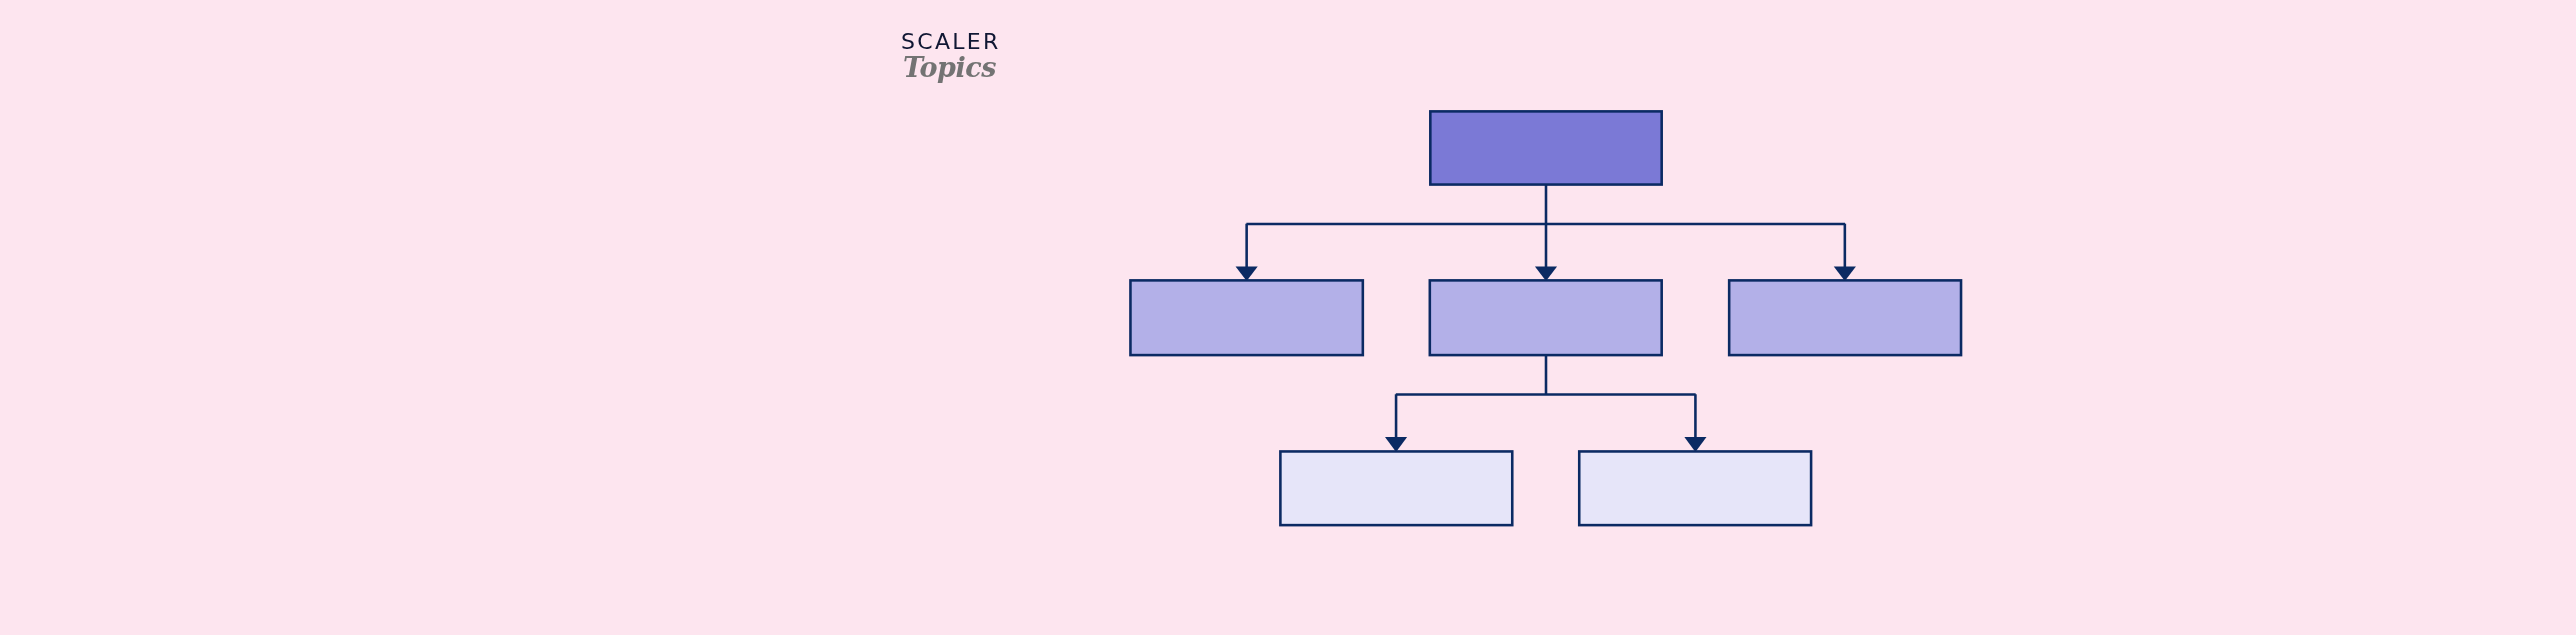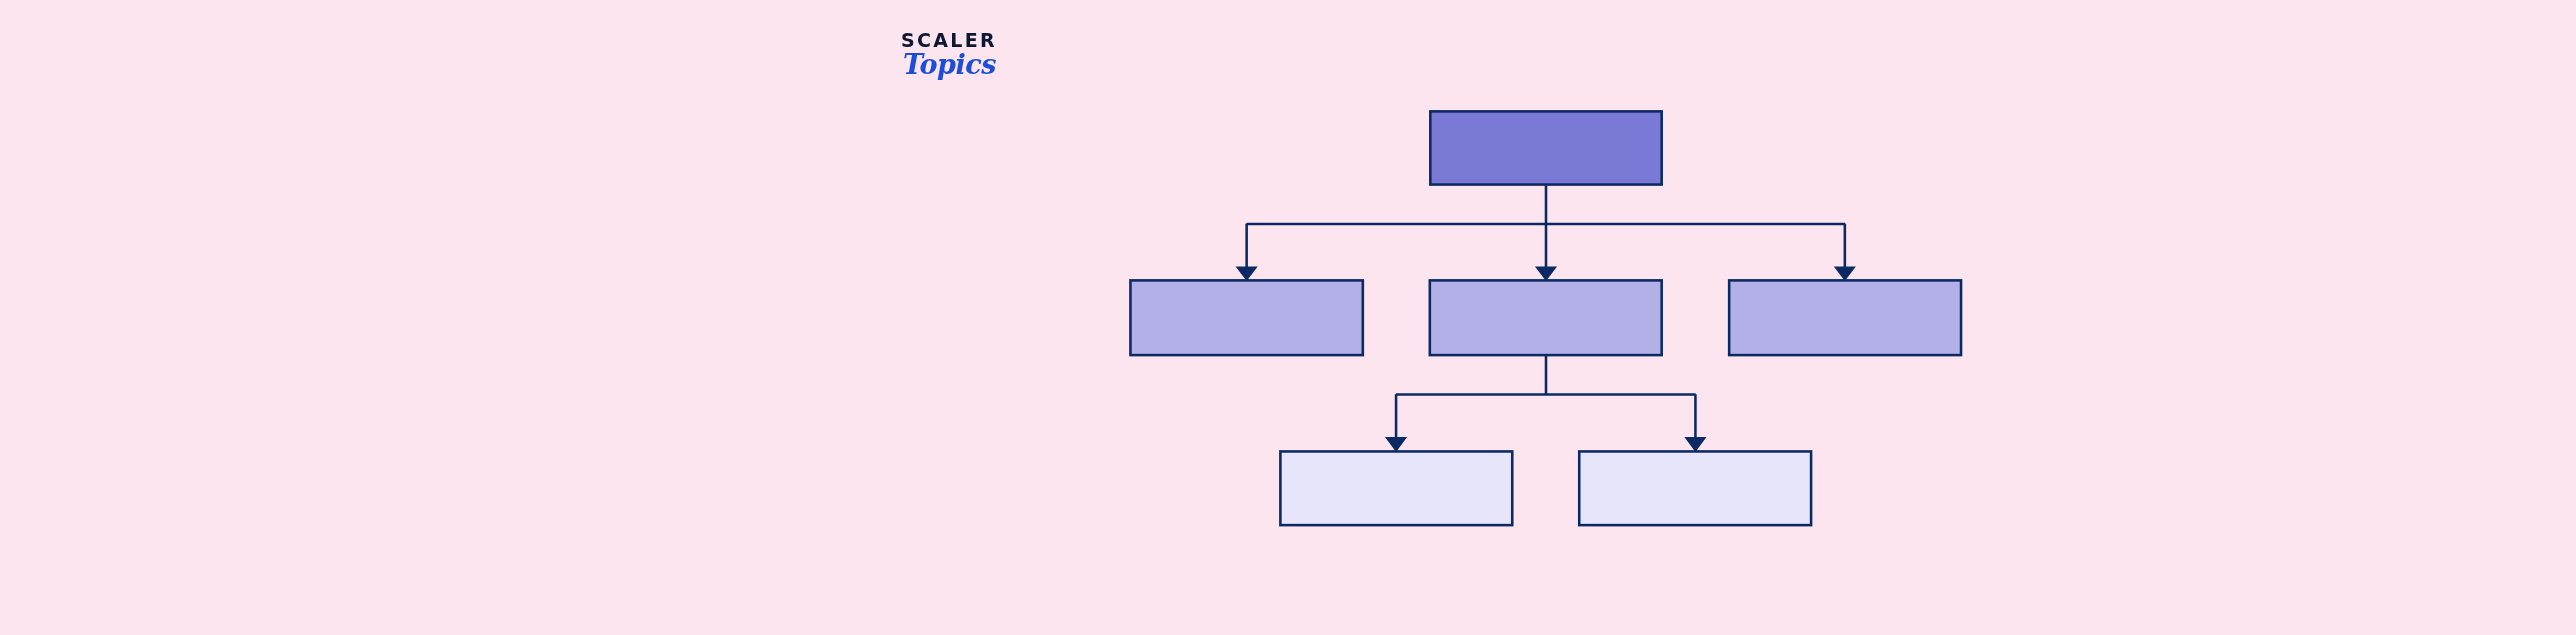--- a/index.html
+++ b/index.html
@@ -24,22 +24,22 @@
   #logo {
     position: absolute;
     left: 901px;
     top: 31px;
     width: 155px;
     height: 82px;
     user-select: none;
   }
   #logo .wordmark {
     font-family: "DejaVu Sans", sans-serif;
-    font-weight: 700;
-    font-size: 19px;
+    font-weight: 400;
+    font-size: 22px;
     letter-spacing: 2.3px;
     color: #101733;
     line-height: 1;
     white-space: nowrap;
   }
   #logo .scriptmark {
     font-family: "DejaVu Serif", serif;
     font-style: italic;
     font-weight: 700;
     font-size: 27px;
@@ -74,21 +74,21 @@
     fill: #0b2a63;
   }
 </style>
 </head>
 <body style="background: rgb(253, 229, 239);">
 
 <div id="stage" style="background: rgb(253, 229, 239);">
 
   <div id="logo">
     <div class="wordmark" style="color: rgb(16, 23, 51);">SCALER</div>
-    <div class="scriptmark" style="color: #1d4ed8;">Topics</div>
+    <div class="scriptmark" style="color: #737373;">Topics</div>
   </div>
 
   <svg id="diagram-svg" viewBox="0 0 6001 1234">
 
     <defs>
       <marker id="arrowhead" markerWidth="10" markerHeight="10" refX="5" refY="9" orient="auto" markerUnits="userSpaceOnUse">
         <polygon class="arrow-head" points="0,0 10,0 5,10" fill="#0b2a63"></polygon>
       </marker>
     </defs>
 

